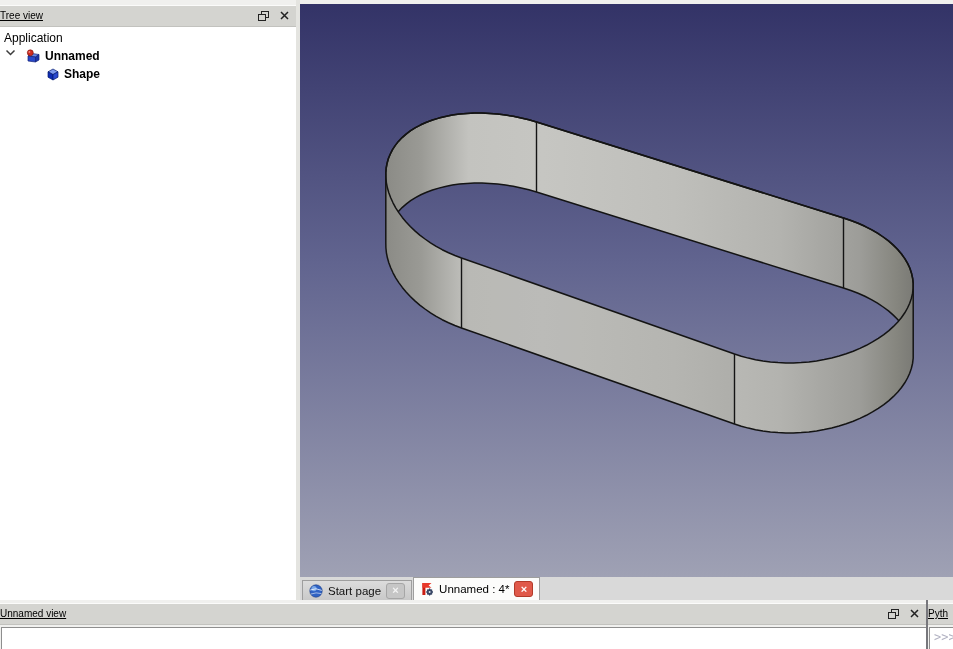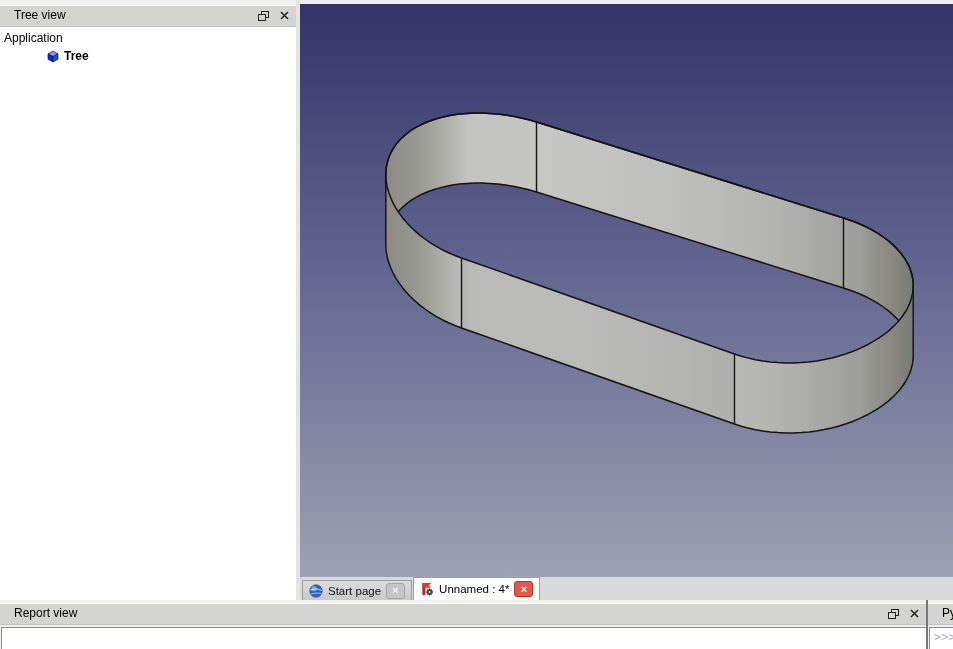--- a/index.html
+++ b/index.html
@@ -3,21 +3,21 @@
 <meta charset="utf-8">
 <style>
   html,body{margin:0;padding:0;}
   body{font-family:"Liberation Sans",sans-serif;font-size:12px;color:#000;}
   #app{position:relative;width:953px;height:649px;background:#f0f0ee;overflow:hidden;}
 
   
   #tree-panel{position:absolute;left:0;top:0;width:296px;height:600px;background:#fff;border-right:1px solid #a8a8a8;}
   .panel-titlebar{position:relative;height:20px;background:#d4d4d0;border-top:1px solid #fbfbfa;border-bottom:1px solid #c2c2be;line-height:19px;}
   #tree-panel .panel-titlebar{margin-top:5px;}
-  .panel-titlebar .ttl{padding-left:14px;font-size:12px;}
+  .panel-titlebar .ttl{padding-left:0;font-size:10px;text-decoration:underline;}
   .tb-icons{position:absolute;right:5px;top:3px;display:flex;gap:8px;align-items:center;}
   .tb-btn{width:13px;height:13px;display:flex;align-items:center;justify-content:center;cursor:default;}
   #tree-topstrip{position:absolute;left:0;top:0;width:296px;height:5px;background:#f0f0ee;}
 
   .panel-tabbar{position:relative;height:23px;background:#fff;}
   .panel-tab{position:absolute;left:0;top:0;height:22px;line-height:22px;padding:0 6px;background:#fff;border-right:1px solid #b2b2b2;border-bottom:1px solid #fff;font-size:12px;white-space:nowrap;}
   .tab-underline{position:absolute;left:114px;right:0;bottom:0;height:1px;background:#b2b2b2;}
 
   .tree-content{position:relative;padding-top:4px;}
   .tree-row{position:relative;height:18px;display:flex;align-items:flex-start;}
@@ -72,30 +72,50 @@
             </svg>
         </span>
       </span>
     </div>
     <div class="tree-content">
       <div class="tree-row">
         <span class="ind" style="width:4px"></span>
         <span class="lbl">Application</span>
       </div>
       <div class="tree-row">
+        <span class="ind" style="width:5px"></span>
+        <span style="display:flex;width:12px;">
+          <svg width="11" height="8" viewBox="0 0 11 8">
+              <path d="M1.5,1.5 L5.5,5.5 L9.5,1.5" fill="none" stroke="#3c3c3c" stroke-width="1.5"></path>
+            </svg>
+        </span>
+        <span class="ind" style="width:9px"></span>
+        <span style="display:flex;width:15px;">
+          <svg width="14" height="14" viewBox="0 0 14 14">
+            <polygon points="2,7 6,4.5 13,5.5 9.5,8" fill="#6c8ae8" stroke="#16247a" stroke-width="0.7"></polygon>
+            <polygon points="2,7 9.5,8 9.5,13 2,12" fill="#2847c8" stroke="#16247a" stroke-width="0.7"></polygon>
+            <polygon points="9.5,8 13,5.5 13,11 9.5,13" fill="#1b34a8" stroke="#16247a" stroke-width="0.7"></polygon>
+            <circle cx="4.3" cy="3.8" r="3" fill="#cf2b20" stroke="#7a130c" stroke-width="0.6"></circle>
+            <circle cx="3.4" cy="2.9" r="0.9" fill="#f08a80"></circle>
+          </svg>
+        </span>
+        <span class="ind" style="width:4px"></span>
+        <span class="lbl bold">Unnamed</span>
+      </div>
+      <div class="tree-row">
         <span class="ind" style="width:46px"></span>
         <span style="display:flex;width:15px;">
           <svg width="14" height="14" viewBox="0 0 14 14">
             <polygon points="2,4.8 7,2 12,4.8 7,7.6" fill="#7c99ec" stroke="#041a6e" stroke-width="0.7"></polygon>
             <polygon points="2,4.8 7,7.6 7,13 2,10.2" fill="#0e2cb4" stroke="#041a6e" stroke-width="0.7"></polygon>
             <polygon points="7,7.6 12,4.8 12,10.2 7,13" fill="#2a49cf" stroke="#041a6e" stroke-width="0.7"></polygon>
           </svg>
         </span>
         <span class="ind" style="width:3px"></span>
-        <span class="lbl bold">Tree</span>
+        <span class="lbl bold">Shape</span>
       </div>
     </div>
   </div>
 
   <div id="topstrip"></div>
   <div id="splitter"></div>
 
   <div id="viewport">
   <svg width="653" height="573" viewBox="300 4 653 573" xmlns="http://www.w3.org/2000/svg">
     <defs>
@@ -166,21 +186,21 @@
           <circle cx="9.6" cy="10" r="1" fill="#dde4f0"></circle>
         </svg>
       </span>
       <span>Unnamed : 4*</span>
       <span class="tab-close red">×</span>
     </div>
   </div>
 
   <div id="report-panel">
     <div class="panel-titlebar">
-      <span class="ttl">Report view</span>
+      <span class="ttl">Unnamed view</span>
       <span class="tb-icons">
         <span class="tb-btn">
           <svg width="11" height="10" viewBox="0 0 11 10">
               <rect x="3.5" y="0.5" width="7" height="6" fill="none" stroke="#222"></rect>
               <rect x="0.5" y="3.5" width="7" height="6" fill="#d4d4d0" stroke="#222"></rect>
             </svg>
         </span>
         <span class="tb-btn">
           <svg width="9" height="9" viewBox="0 0 9 9">
               <path d="M1,1 L8,8 M8,1 L1,8" stroke="#222" stroke-width="1.5"></path>

